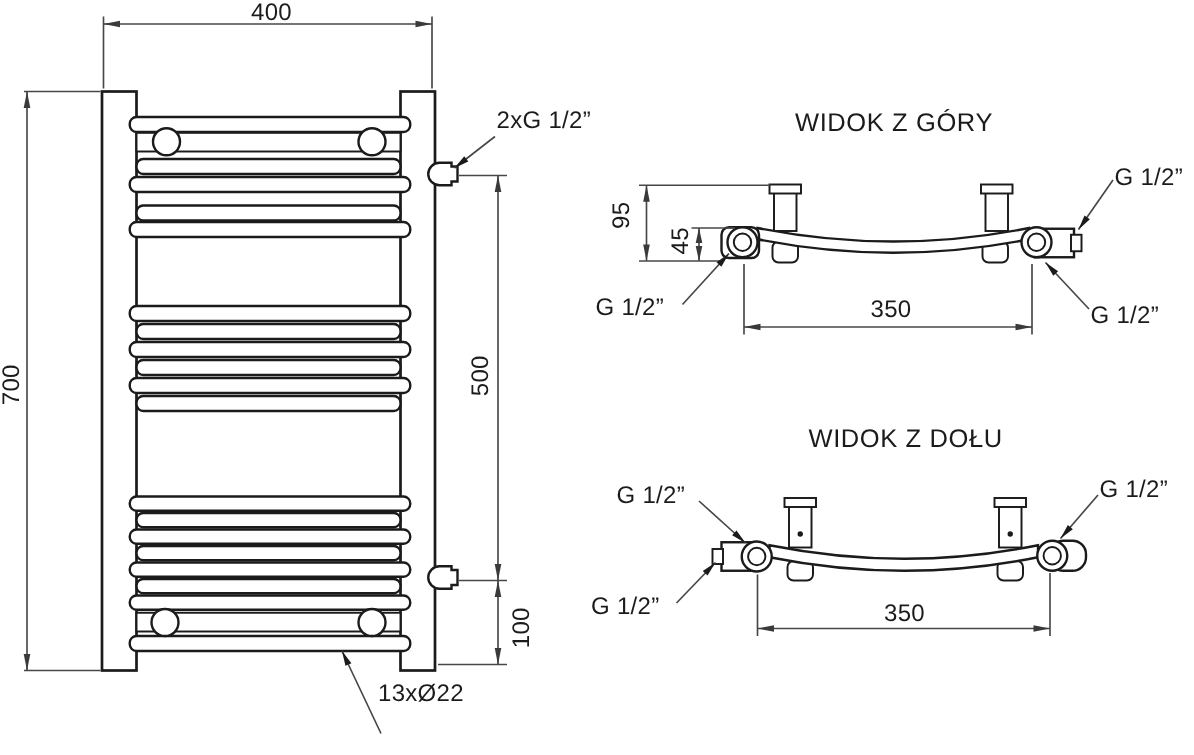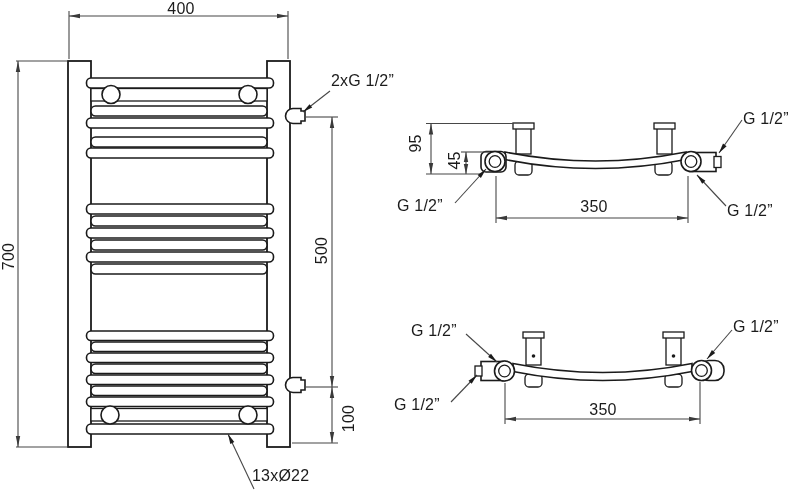--- a/index.html
+++ b/index.html
@@ -198,27 +198,29 @@
       <line class="ldr" x1="451" y1="402" x2="477" y2="375"></line>
       <path class="larr" d="M477,375 L471.7,383.7 L468.5,380.7 Z"></path>
     </g>
   </svg>
 
   <div class="lbl ctr" style="left:160px;top:0px;width:42px;">400</div>
   <div class="lbl rot" style="left:-9px;top:248px;width:34px;">700</div>
   <div class="lbl rot" style="left:304px;top:242px;width:34px;">500</div>
   <div class="lbl rot" style="left:331px;top:410px;width:34px;">100</div>
   <div class="lbl" style="left:331px;top:72px;">2xG 1/2”</div>
-  <div class="lbl" style="left:252px;top:467px;">13xØ22</div>
-
+  <div class="lbl" style="left:252px;top:454px;">13xØ22</div>
+
+  <div class="lbl ttl" style="left:530px;top:73px;">WIDOK Z GÓRY</div>
   <div class="lbl rot" style="left:398px;top:135px;width:34px;">95</div>
   <div class="lbl rot" style="left:437px;top:152px;width:34px;">45</div>
   <div class="lbl ctr" style="left:574px;top:198px;width:40px;">350</div>
   <div class="lbl" style="left:743px;top:110px;">G 1/2”</div>
   <div class="lbl" style="left:397px;top:197px;">G 1/2”</div>
   <div class="lbl" style="left:727px;top:202px;">G 1/2”</div>
 
+  <div class="lbl ttl" style="left:539px;top:284px;">WIDOK Z DOŁU</div>
   <div class="lbl" style="left:411px;top:322px;">G 1/2”</div>
   <div class="lbl" style="left:733px;top:318px;">G 1/2”</div>
   <div class="lbl" style="left:394px;top:396px;">G 1/2”</div>
   <div class="lbl ctr" style="left:583px;top:401px;width:40px;">350</div>
 
 </div>
 
 </body></html>

